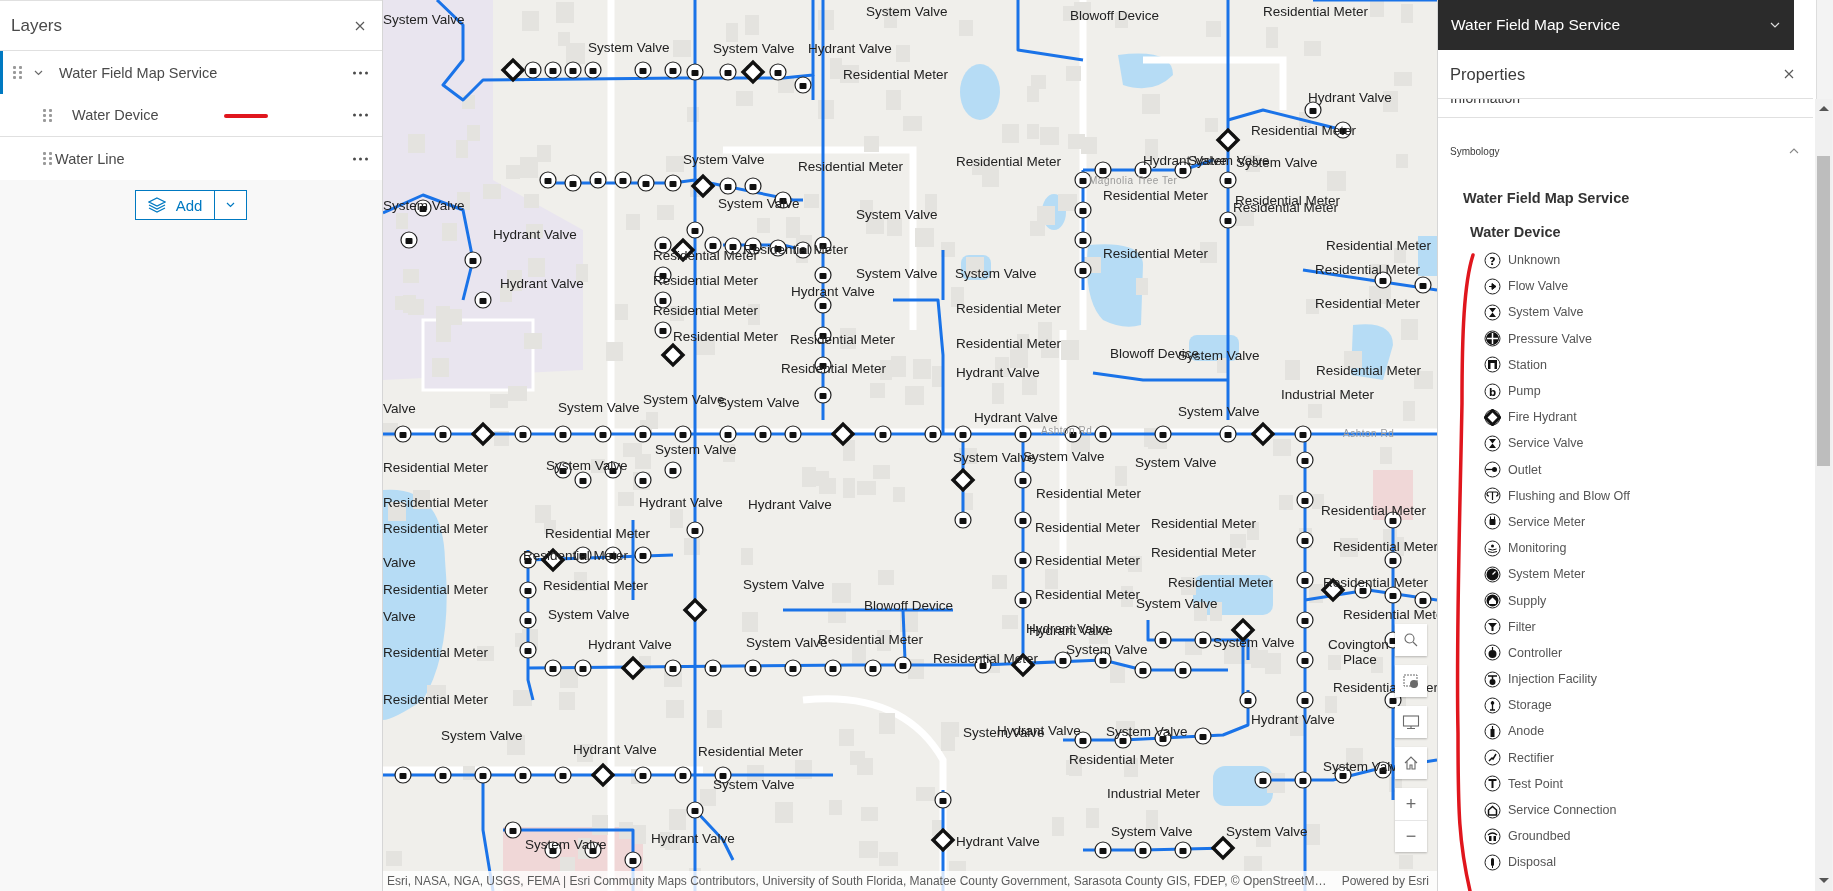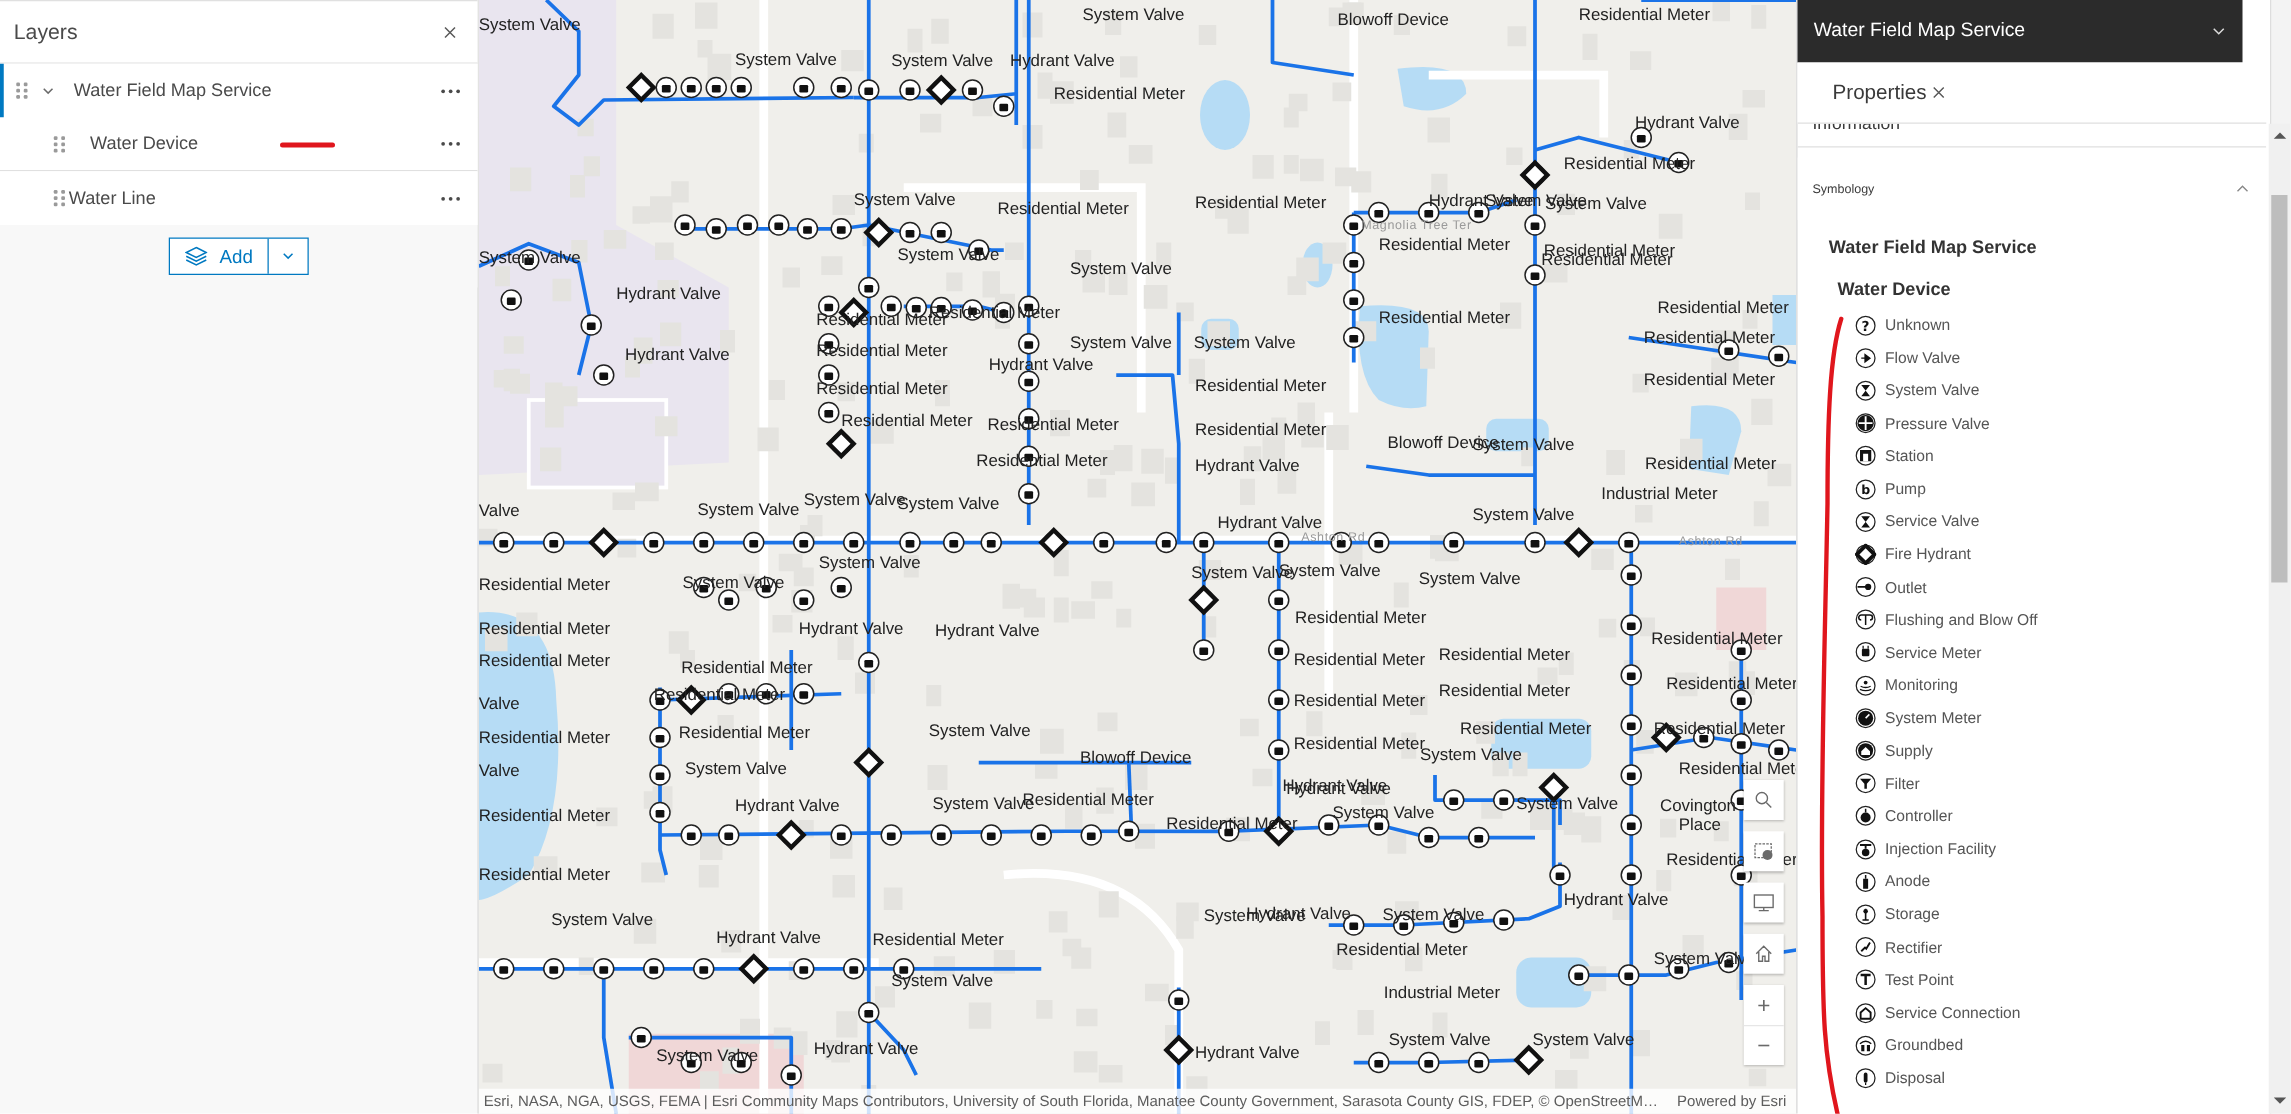--- a/index.html
+++ b/index.html
@@ -41,21 +41,21 @@
   .zoom-group .ctl + .ctl { border-top: 1px solid #e6e6e6; }
   .attribution { position: absolute; left: 0; bottom: 0; width: 100%; height: 20px; background: rgba(255,255,255,0.8);
     display: flex; justify-content: space-between; align-items: center; padding: 0 8px 0 4px; font-size: 12px; color: #5c5c5c; }
   .attr-text { white-space: nowrap; overflow: hidden; text-overflow: ellipsis; max-width: 940px; }
 
   
   .right { position: absolute; left: 1437px; top: 0; width: 396px; height: 891px; background: #fff; border-left: 1px solid #d6d6d6; }
   .rp-header { height: 50px; background: #2b2b2b; color: #fff; display: flex; align-items: center; justify-content: space-between; padding: 0 14px 0 13px; width: 356px; margin-left: 0; }
   .rp-header .title { font-size: 15.5px; }
   .rp-right-strip { position: absolute; right: 0; top: 0; width: 17px; height: 891px; background: #f3f3f3; border-left: 1px solid #ddd; }
-  .props-head { position: absolute; left: 0; top: 50px; width: 375px; height: 49px; border-bottom: 1px solid #e0e0e0; display: flex; align-items: center; padding: 0 14px 0 28px; background: #fff; }
+  .props-head { position: absolute; left: 0; top: 50px; width: 375px; height: 49px; border-bottom: 1px solid #e0e0e0; display: flex; align-items: center; justify-content: space-between; padding: 0 14px 0 12px; background: #fff; }
   .props-head .title { font-size: 16.5px; color: #3a3a3a; }
   .scroll-area { position: absolute; left: 0; top: 99px; width: 375px; height: 792px; overflow: hidden; }
   .info-cut { height: 19px; border-bottom: 1px solid #e0e0e0; position: relative; overflow: hidden; }
   .info-cut span { position: absolute; left: 12px; top: -9px; font-size: 14px; color: #3a3a3a; }
   .sym-head { height: 50px; display: flex; align-items: center; justify-content: space-between; padding: 0 14px 0 12px; background: #fff; margin-top: 8px; }
   .sym-head .title { font-size: 10px; color: #3a3a3a; }
   .legend-svc { font-size: 14.5px; font-weight: bold; color: #333; padding: 14px 0 0 25px; }
   .legend-layer { font-size: 14.5px; font-weight: bold; color: #333; padding: 18px 0 0 32px; }
   .legend-items { padding: 7px 0 0 46px; }
   .li { height: 26.2px; display: flex; align-items: center; gap: 7px; }
@@ -1406,30 +1406,30 @@
           <div class="li">
             <svg class="sym" viewBox="0 0 17 17">
               <circle cx="8.5" cy="8.5" r="7.5" fill="#fff" stroke="#222" stroke-width="1"></circle>
               <text x="8.5" y="12.5" font-size="10" text-anchor="middle" font-family="DejaVu Sans, sans-serif" font-weight="bold" fill="#111">b</text>
             </svg>
             <span class="txt">Pump</span>
           </div>
           <div class="li">
             <svg class="sym" viewBox="0 0 17 17">
               <circle cx="8.5" cy="8.5" r="7.5" fill="#fff" stroke="#222" stroke-width="1"></circle>
+              <rect x="3.5" y="3.5" width="10" height="10" transform="rotate(45 8.5 8.5)" fill="#fff" stroke="#111" stroke-width="3"></rect>
+            </svg>
+            <span class="txt">Fire Hydrant</span>
+          </div>
+          <div class="li">
+            <svg class="sym" viewBox="0 0 17 17">
+              <circle cx="8.5" cy="8.5" r="7.5" fill="#fff" stroke="#222" stroke-width="1"></circle>
               <path d="M5 4H12L5 13H12Z" fill="#111"></path>
             </svg>
             <span class="txt">Service Valve</span>
-          </div>
-          <div class="li">
-            <svg class="sym" viewBox="0 0 17 17">
-              <circle cx="8.5" cy="8.5" r="7.5" fill="#fff" stroke="#222" stroke-width="1"></circle>
-              <rect x="3.5" y="3.5" width="10" height="10" transform="rotate(45 8.5 8.5)" fill="#fff" stroke="#111" stroke-width="3"></rect>
-            </svg>
-            <span class="txt">Fire Hydrant</span>
           </div>
           <div class="li">
             <svg class="sym" viewBox="0 0 17 17">
               <circle cx="8.5" cy="8.5" r="7.5" fill="#fff" stroke="#222" stroke-width="1"></circle>
               <path d="M2 8.5H9" stroke="#111" stroke-width="1.3"></path>
               <circle cx="10.5" cy="8.5" r="2.5" fill="#111"></circle>
             </svg>
             <span class="txt">Outlet</span>
           </div>
           <div class="li">
@@ -1490,32 +1490,32 @@
             <svg class="sym" viewBox="0 0 17 17">
               <circle cx="8.5" cy="8.5" r="7.5" fill="#fff" stroke="#222" stroke-width="1"></circle>
               <path d="M4 5H13M8.5 5V8" stroke="#111" stroke-width="1.5"></path>
               <circle cx="8.5" cy="11" r="3" fill="#111"></circle>
             </svg>
             <span class="txt">Injection Facility</span>
           </div>
           <div class="li">
             <svg class="sym" viewBox="0 0 17 17">
               <circle cx="8.5" cy="8.5" r="7.5" fill="#fff" stroke="#222" stroke-width="1"></circle>
+              <path d="M8.5 4V13M6 13H11" stroke="#111" stroke-width="1.3"></path>
+              <circle cx="8.5" cy="6" r="1.8" fill="#111"></circle>
+            </svg>
+            <span class="txt">Storage</span>
+          </div>
+          <div class="li">
+            <svg class="sym" viewBox="0 0 17 17">
+              <circle cx="8.5" cy="8.5" r="7.5" fill="#fff" stroke="#222" stroke-width="1"></circle>
               <rect x="6.5" y="6" width="4" height="8" fill="#111"></rect>
               <path d="M8.5 6V3" stroke="#111" stroke-width="1.2"></path>
             </svg>
             <span class="txt">Anode</span>
-          </div>
-          <div class="li">
-            <svg class="sym" viewBox="0 0 17 17">
-              <circle cx="8.5" cy="8.5" r="7.5" fill="#fff" stroke="#222" stroke-width="1"></circle>
-              <path d="M8.5 4V13M6 13H11" stroke="#111" stroke-width="1.3"></path>
-              <circle cx="8.5" cy="6" r="1.8" fill="#111"></circle>
-            </svg>
-            <span class="txt">Storage</span>
           </div>
           <div class="li">
             <svg class="sym" viewBox="0 0 17 17">
               <circle cx="8.5" cy="8.5" r="7.5" fill="#fff" stroke="#222" stroke-width="1"></circle>
               <path d="M5 12L8 9L9 10L12 5" stroke="#111" stroke-width="1.5" fill="none"></path>
             </svg>
             <span class="txt">Rectifier</span>
           </div>
           <div class="li">
             <svg class="sym" viewBox="0 0 17 17">

